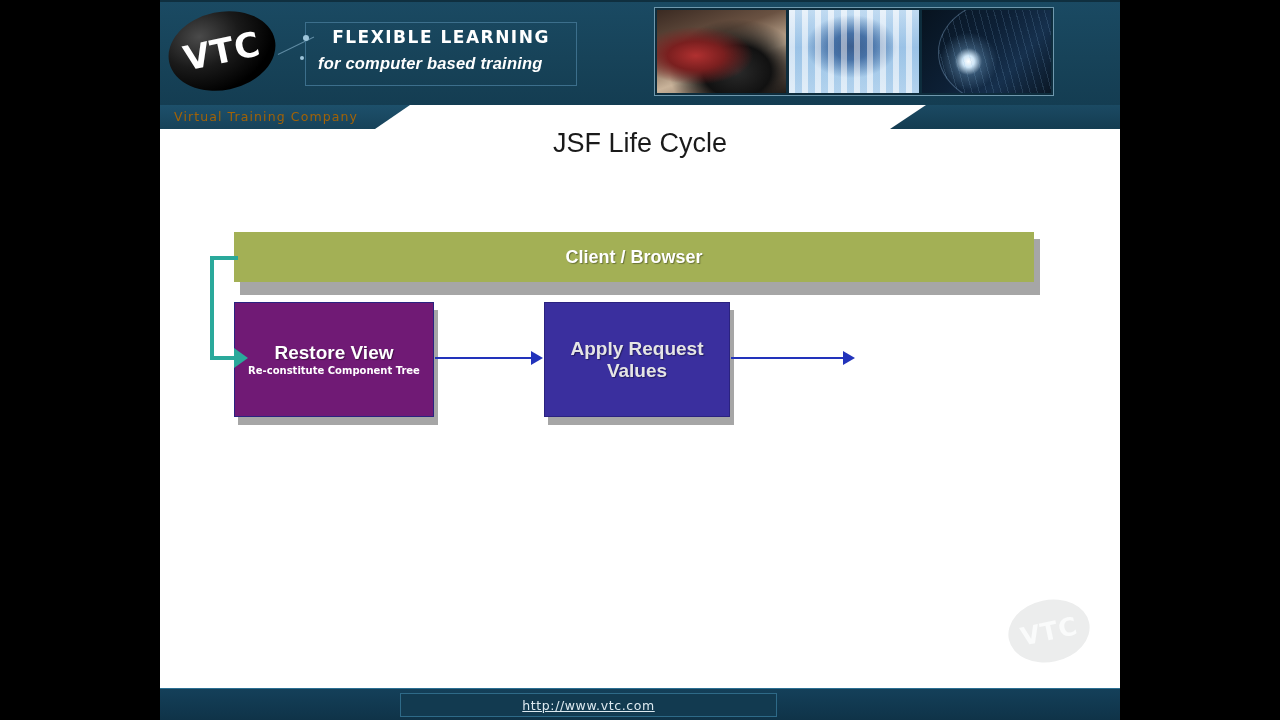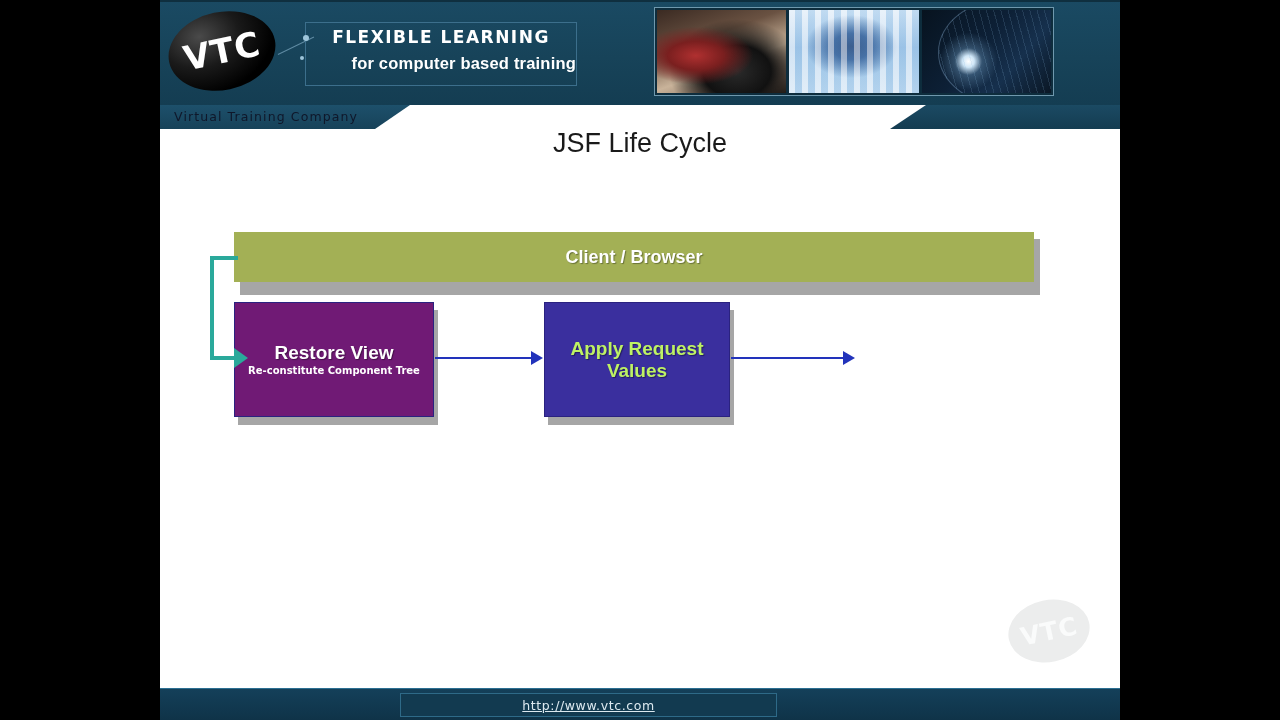--- a/index.html
+++ b/index.html
@@ -34,22 +34,22 @@
   .hdr-dot{position:absolute;left:140px;top:56px;width:4px;height:4px;border-radius:50%;background:#9ec5da;}
 
   
   .flex-box{position:absolute;left:145px;top:22px;width:270px;height:62px;
             border:1px solid #3c6f8c;}
   .flex-box::before{content:"";position:absolute;left:-3px;top:12px;width:6px;height:6px;
                     border-radius:50%;background:#9ec5da;}
   .flex-1{position:absolute;left:0;right:0;top:4px;text-align:center;color:#ffffff;
           font-weight:bold;font-size:17px;letter-spacing:1.5px;
           font-family:"DejaVu Sans", sans-serif;}
-  .flex-2{position:absolute;left:0;right:0;top:31px;text-align:right;color:#ffffff;
-          font-weight:bold;font-size:16.5px;letter-spacing:0.2px;}
+  .flex-2{position:absolute;left:12px;right:0;top:31px;text-align:left;color:#ffffff;
+          font-weight:bold;font-size:16.5px;letter-spacing:0.2px;font-style:italic;}
 
   
   .photos{position:absolute;left:494px;top:7px;width:400px;height:89px;
           border:1px solid #6f98ad;background:#0e2d3d;padding:2px;box-sizing:border-box;
           display:flex;gap:3px;}
   .photo{flex:1 1 0;position:relative;overflow:hidden;}
   .p1{background:
       radial-gradient(ellipse at 30% 55%,#b03030 0%,#7a1f1f 22%,transparent 45%),
       radial-gradient(ellipse at 62% 74%,#2a2a2a 0%,#111 30%,transparent 60%),
       linear-gradient(160deg,#3a2a22 0%,#6a5242 35%,#c9b39a 62%,#7a6454 88%,#2b211a 100%);}
@@ -62,21 +62,21 @@
       linear-gradient(130deg,#07131f 0%,#0d2036 45%,#16304d 70%,#0a1725 100%);}
   .p3::after{content:"";position:absolute;right:-24%;top:-14%;width:110%;height:128%;
              border-radius:50%;border:1px solid rgba(150,190,225,.35);
              background:repeating-linear-gradient(75deg,rgba(140,185,220,.16) 0 1px,transparent 1px 7px);}
 
   
   .subbar{position:absolute;left:0;top:105px;width:960px;height:24px;overflow:hidden;}
   .subbar-left{position:absolute;left:0;top:0;width:250px;height:24px;
     background:linear-gradient(180deg,#1d506b 0%,#174259 100%);
     clip-path:polygon(0 0,250px 0,215px 24px,0 24px);}
-  .subbar-label{position:absolute;left:14px;top:4px;color:#0f172a;font-size:12.5px;
+  .subbar-label{position:absolute;left:14px;top:4px;color:#a16207;font-size:12.5px;
     letter-spacing:1.1px;font-family:"DejaVu Sans", sans-serif;text-align:center;}
   .subbar-right{position:absolute;left:730px;top:0;width:230px;height:24px;
     background:linear-gradient(180deg,#1b4a63 0%,#143c51 100%);
     clip-path:polygon(36px 0,230px 0,230px 24px,0 24px);}
 
   
   .title{position:absolute;left:0;top:128px;width:960px;text-align:center;
          color:#1a1a1a;font-size:27px;font-family:"Liberation Sans", sans-serif;}
 
   
@@ -94,21 +94,21 @@
   .restore-shadow{left:78px;top:310px;width:200px;height:115px;}
   .restore-box{left:74px;top:302px;width:200px;height:115px;background:#701a75;
                border:1px solid #2a2280;color:#ffffff;}
   .box-title{font-weight:bold;font-size:19px;line-height:1.12;
              text-shadow:1px 1px 1px rgba(0,0,0,.4);}
   .box-sub{font-weight:bold;font-size:10px;line-height:1.2;margin-top:1px;
            font-family:"DejaVu Sans", sans-serif;}
 
   .apply-shadow{left:388px;top:310px;width:186px;height:115px;}
   .apply-box{left:384px;top:302px;width:186px;height:115px;background:#3a2f9e;
-             border:1px solid #2a2280;color:#bef264;}
+             border:1px solid #2a2280;color:#e5e5e5;}
 
   
   .arrow-line{position:absolute;height:2px;background:#2233bb;}
   .arrow-head{position:absolute;width:0;height:0;
               border-top:7px solid transparent;border-bottom:7px solid transparent;
               border-left:12px solid #2233bb;}
 
   .a1-line{left:275px;top:357px;width:96px;}
   .a1-head{left:371px;top:351px;}
   .a2-line{left:571px;top:357px;width:112px;}

